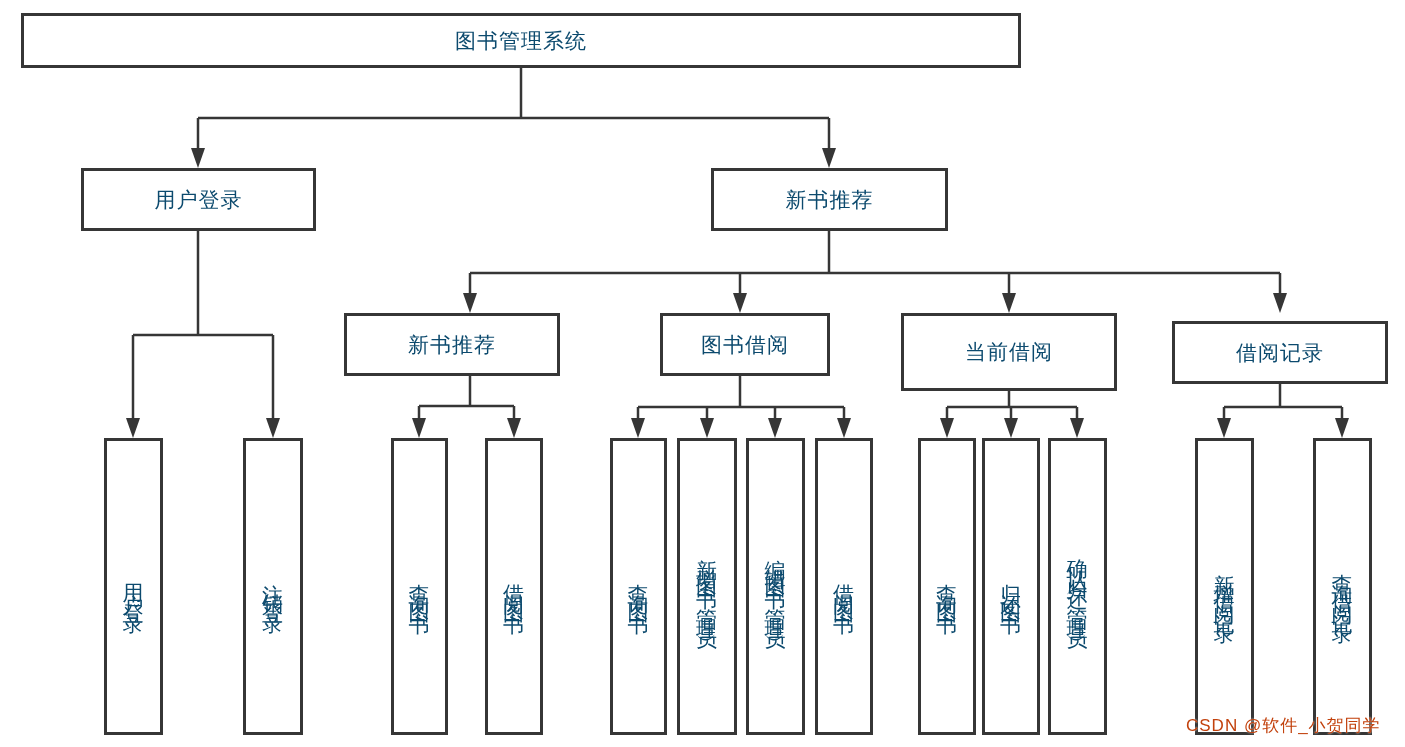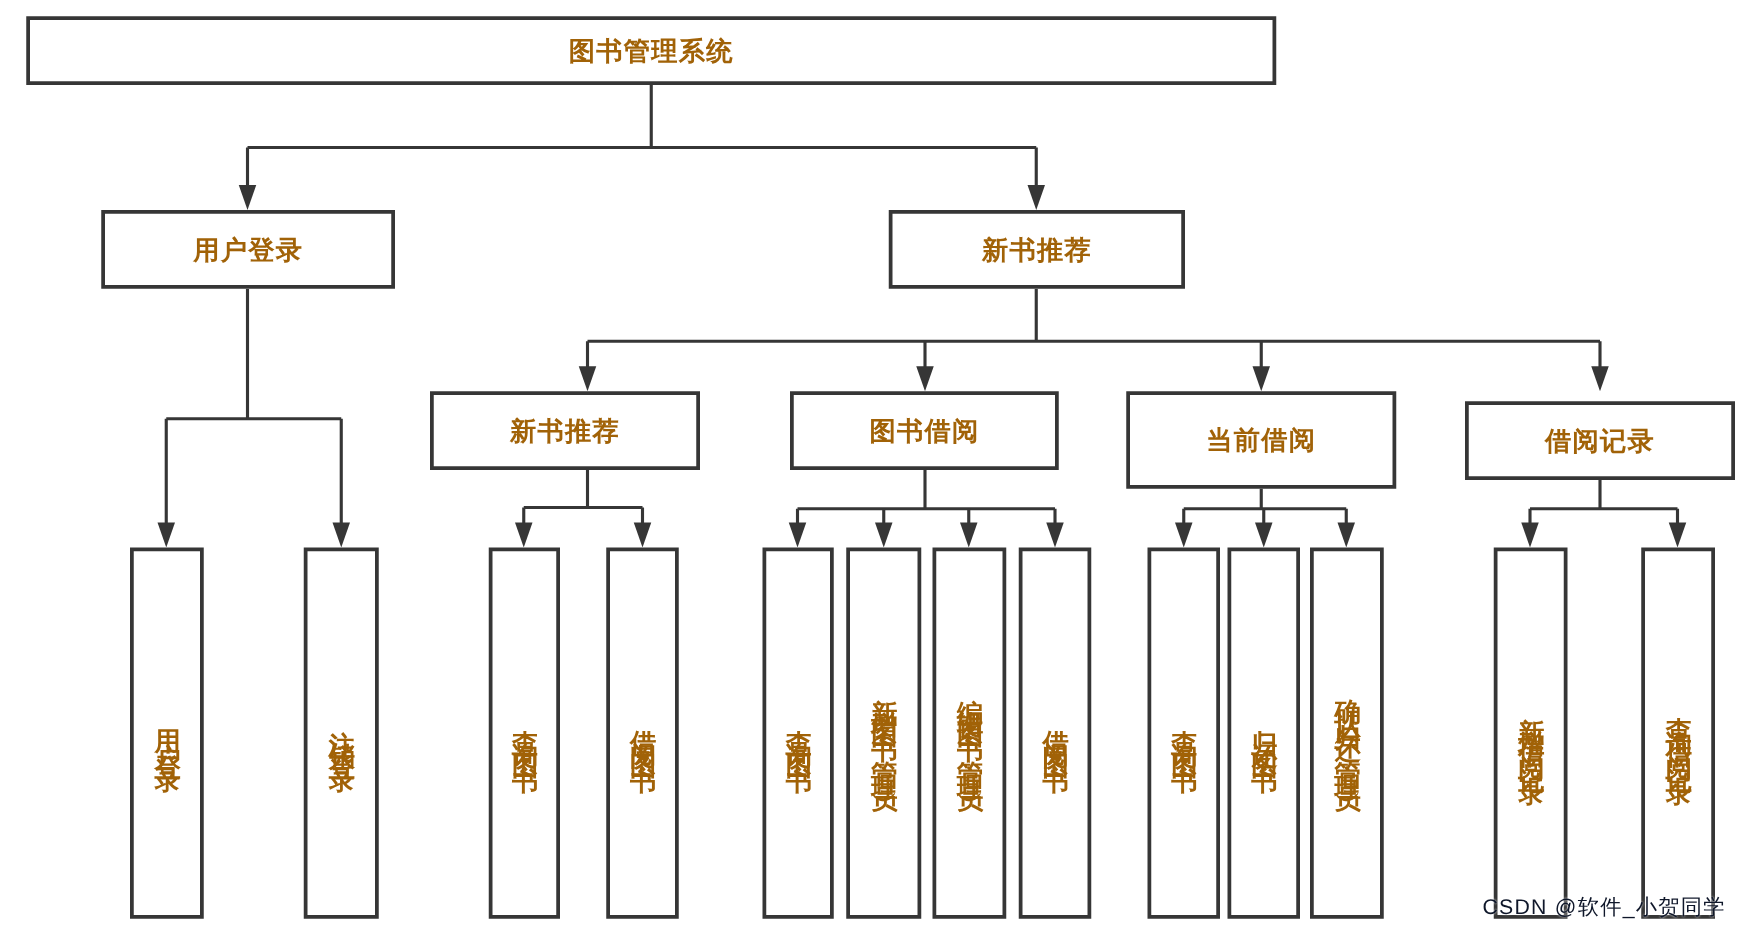--- a/index.html
+++ b/index.html
@@ -12,42 +12,41 @@
   }
   #edges{position:absolute;left:0;top:0;z-index:1;}
   .node{
     position:absolute;
     box-sizing:border-box;
     border:3px solid #363636;
     background:#ffffff;
     display:flex;
     align-items:center;
     justify-content:center;
-    color:#a16207;
+    color:#0c4a6e;
     z-index:2;
-    font-weight:bold;
   }
   .node.h span{
     font-size:21px;
     letter-spacing:1px;
     white-space:nowrap;
   }
   .node.v span{
     writing-mode:vertical-lr;
     text-orientation:mixed;
     font-size:21px;
     letter-spacing:10px;
     line-height:1;
   }
   #watermark{
     position:absolute;
     left:1186px;top:714px;
     z-index:3;
     font-size:17px;
-    color:#0f172a;
+    color:#c2410c;
     letter-spacing:1px;
     white-space:nowrap;
     text-shadow:0 0 2px #ffffff;
   }
 </style>
 </head>
 <body>
 
 <div id="canvas">
 
@@ -124,21 +123,21 @@
   <div class="node h" style="left:81px;top:168px;width:235px;height:63px">
     <span>用户登录</span>
   </div>
   <div class="node h" style="left:711px;top:168px;width:237px;height:63px">
     <span>新书推荐</span>
   </div>
 
   <div class="node h" style="left:344px;top:313px;width:216px;height:63px">
     <span>新书推荐</span>
   </div>
-  <div class="node h" style="left:632px;top:313px;width:215px;height:63px">
+  <div class="node h" style="left:660px;top:313px;width:170px;height:63px">
     <span>图书借阅</span>
   </div>
   <div class="node h" style="left:901px;top:313px;width:216px;height:78px">
     <span>当前借阅</span>
   </div>
   <div class="node h" style="left:1172px;top:321px;width:216px;height:63px">
     <span>借阅记录</span>
   </div>
 
   <div class="node v" style="left:104px;top:438px;width:59px;height:297px">

